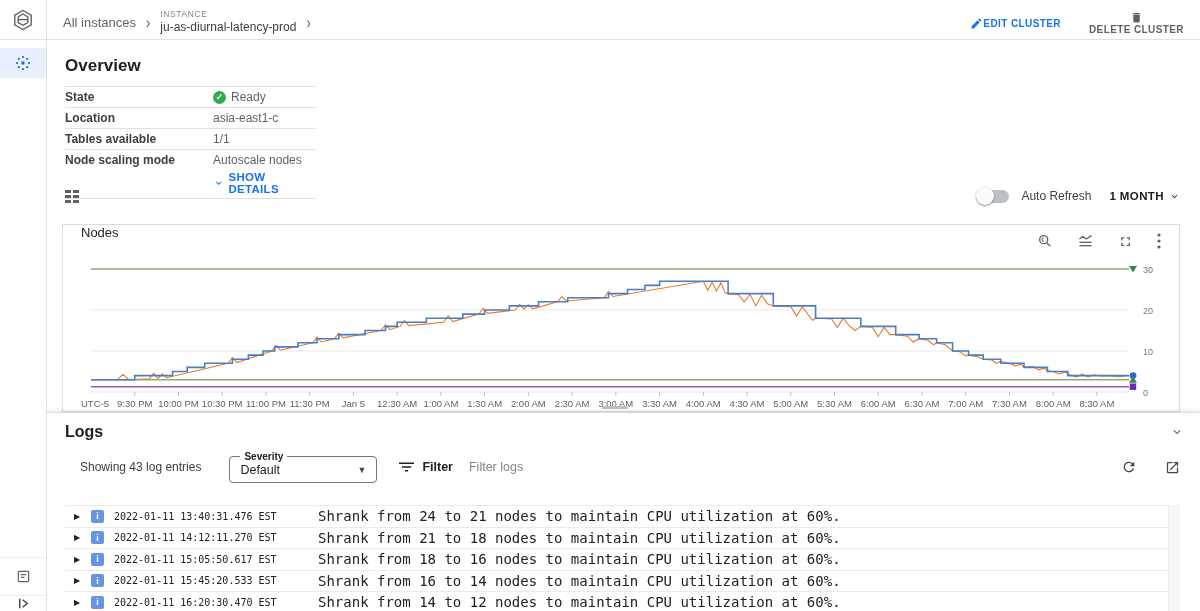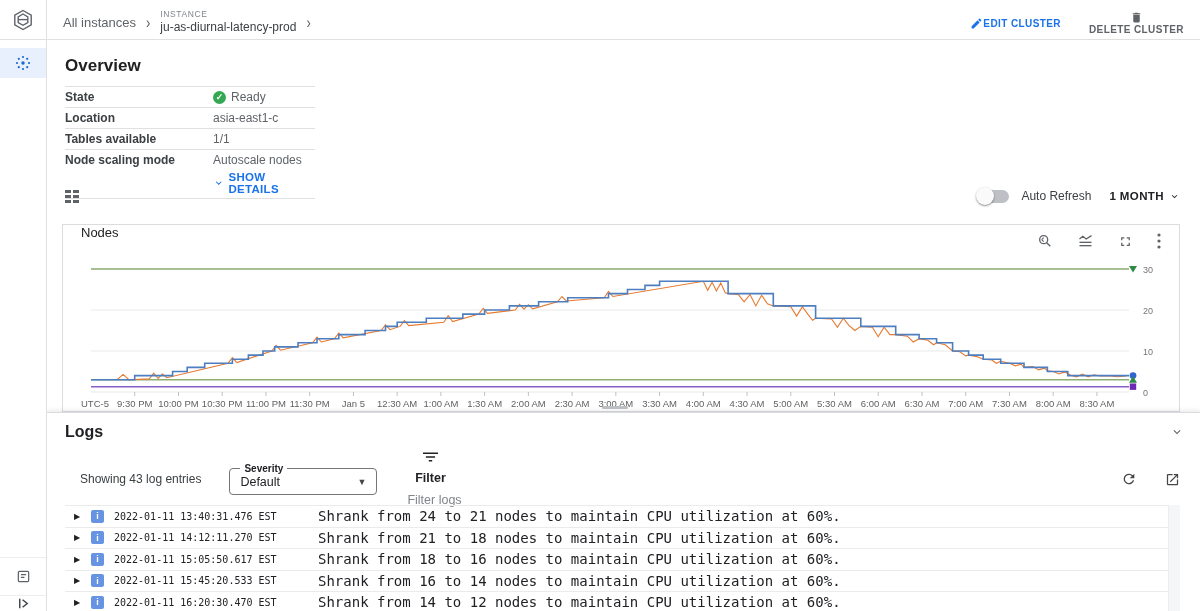--- a/index.html
+++ b/index.html
@@ -75,21 +75,21 @@
   .logs-title { font-size:16px; color:#202124; font-weight:bold; }
   .logs-collapse { margin-left:auto; cursor:pointer; color:#5f6368; display:flex; }
   .logs-toolbar { display:flex; align-items:center; padding:6px 20px 8px 33px; }
   .showing { font-size:12px; color:#3c4043; }
   .severity-field { width:148px; border:1px solid #747775; border-radius:4px; margin:0 0 0 28px;
                     padding:1px 10px 5px 10px; cursor:pointer; }
   .severity-field legend { font-size:10px; font-weight:bold; color:#202124; padding:0 4px; }
   .severity-value { display:flex; align-items:center; justify-content:space-between;
                     font-size:12.5px; color:#202124; }
   .sev-arrow { color:#444746; font-size:9px; }
-  .filter-group { display:flex; align-items:center; margin-left:22px; gap:8px; cursor:text;flex-direction:column; }
+  .filter-group { display:flex; align-items:center; margin-left:22px; gap:8px; cursor:text; }
   .filter-label { font-size:12.5px; font-weight:bold; color:#202124; }
   .filter-placeholder { font-size:12.5px; color:#80868b; margin-left:8px; }
   .logs-actions { margin-left:auto; display:flex; align-items:center; gap:28px; color:#444746; }
   .logs-actions .cicon { cursor:pointer; display:flex; }
   .log-list { position:absolute; left:18px; right:20px; top:92px; bottom:0; overflow:hidden; }
   .log-row { display:flex; align-items:center; height:21.5px; border-top:1px solid #ebebeb; }
   .log-expand { width:8px; margin:0 9px 0 9px; font-size:8px; color:#202124; cursor:pointer; }
   .info-badge { width:13px; height:13px; border-radius:2px; background:#6694e3; color:#fff;
                 font-size:9px; font-weight:bold; display:flex; align-items:center; justify-content:center;
                 font-family:"Liberation Sans", sans-serif; flex:0 0 13px; }

